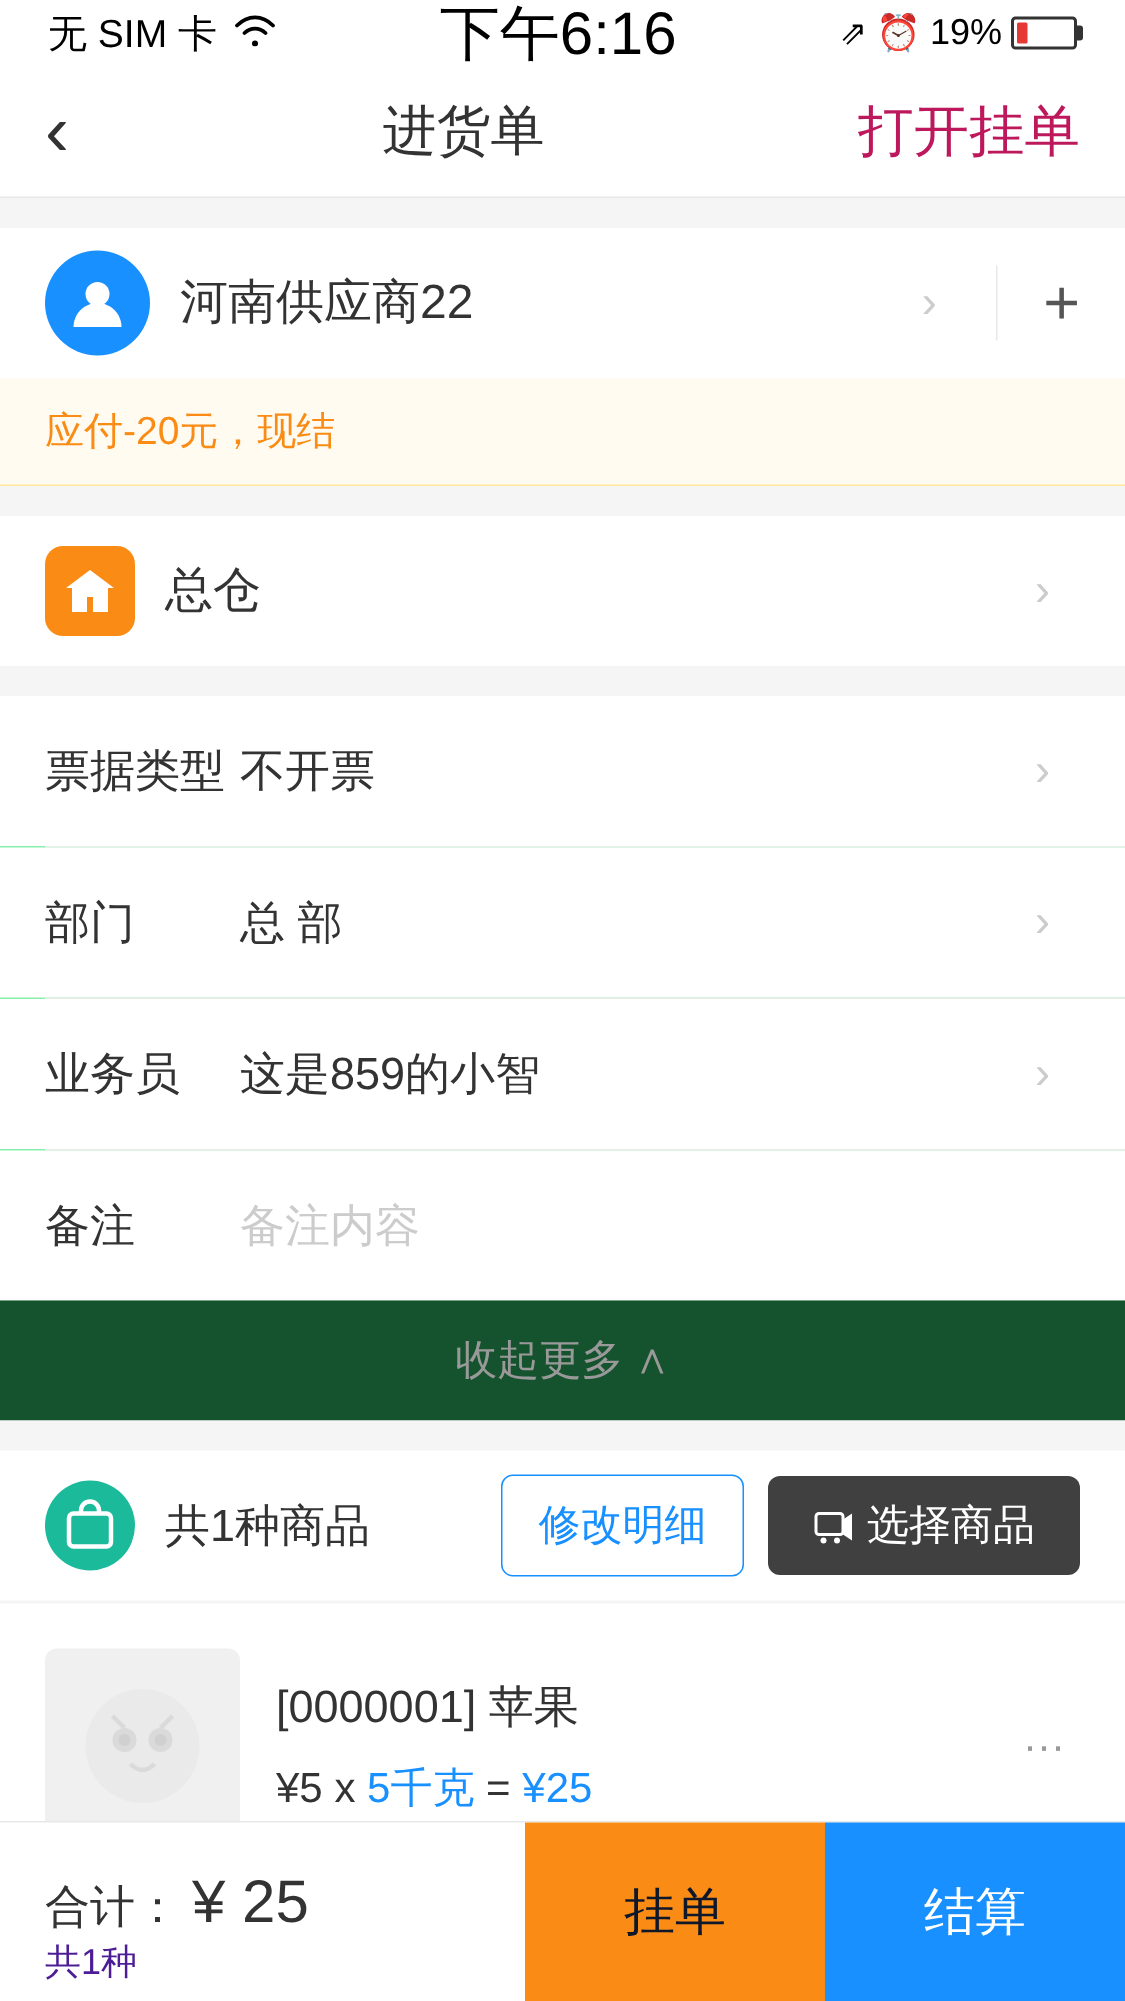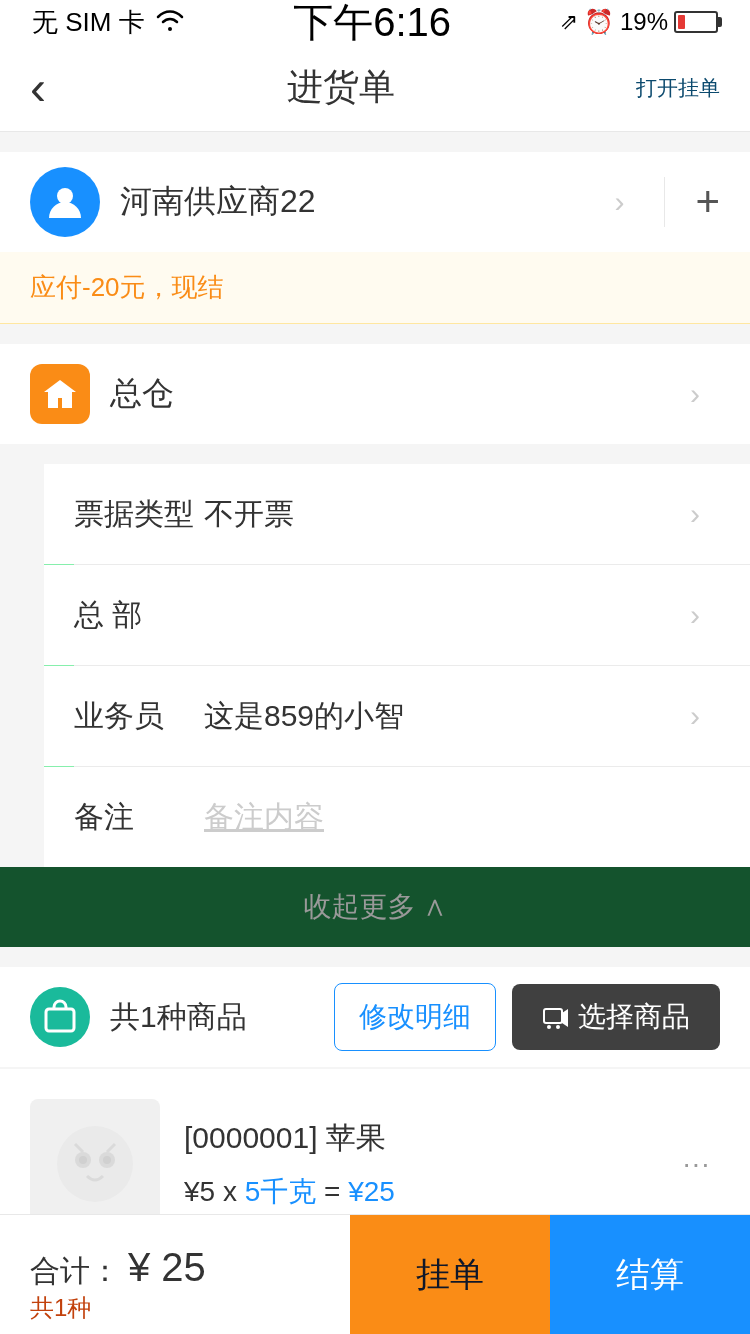--- a/index.html
+++ b/index.html
@@ -42,21 +42,21 @@
       background: #fff;
       height: 88px;
       display: flex;
       align-items: center;
       justify-content: space-between;
       padding: 0 30px;
       border-bottom: 1px solid #e8e8e8;
     }
     .nav-back { font-size: 40px; color: #333; cursor: pointer; }
     .nav-title { font-size: 36px; font-weight: 500; color: #333; }
-    .nav-action { font-size: 21px; color: #0c4a6e; cursor: pointer; }
+    .nav-action { font-size: 37px; color: #be185d; cursor: pointer; }
 
     
     .section-gap { height: 20px; background: #f5f5f5; }
     .thin-divider { height: 1px; background: #ebebeb; margin-left: 30px; }
 
     
     .supplier-row {
       background: #fff;
       display: flex;
       align-items: center;
@@ -95,31 +95,31 @@
     .warehouse-icon {
       width: 60px; height: 60px; border-radius: 12px;
       background: #fa8c16;
       display: flex; align-items: center; justify-content: center;
       margin-right: 20px; flex-shrink: 0;
     }
     .warehouse-icon svg { width: 36px; height: 36px; fill: #fff; }
     .warehouse-name { flex: 1; font-size: 32px; color: #333; }
 
     
-    .form-section { background: #86efac; margin-left: 44px; }
+    .form-section { background: #86efac; }
     .form-row {
       display: flex;
       align-items: center;
       padding: 0 30px;
       height: 100px;
       background: #fff;
     }
     .form-label { font-size: 30px; color: #333; width: 130px; flex-shrink: 0; }
     .form-value { flex: 1; font-size: 30px; color: #333; }
-    .form-placeholder { flex: 1; font-size: 30px; color: #ccc; text-decoration: underline; }
+    .form-placeholder { flex: 1; font-size: 30px; color: #ccc; }
 
     
     .collapse-row {
       background: #14532d;
       height: 80px;
       display: flex;
       align-items: center;
       justify-content: center;
       font-size: 28px;
       color: #999;
@@ -198,21 +198,21 @@
       border-top: 1px solid #e8e8e8;
     }
     .total-section {
       flex: 1;
       padding: 0 30px;
       display: flex;
       flex-direction: column;
       justify-content: center;
     }
     .total-amount { font-size: 40px; color: #333; font-weight: 500; }
-    .total-count { font-size: 24px; color: #c2410c; }
+    .total-count { font-size: 24px; color: #4c1d95; }
     .btn-hang {
       width: 200px; height: 120px;
       background: #fa8c16;
       color: #0f172a;
       font-size: 34px;
       border: none;
       cursor: pointer;
       display: flex; align-items: center; justify-content: center; margin-left: 44px;
     }
     .btn-checkout {
@@ -297,20 +297,21 @@
 <div class="section-gap"></div>
 
 <div class="form-section">
   <div class="form-row">
     <span class="form-label">票据类型</span>
     <span class="form-value">不开票</span>
     <span class="chevron">›</span>
   </div>
   <div class="thin-divider"></div>
   <div class="form-row">
+    <span class="form-label">部门</span>
     <span class="form-value">总 部</span>
     <span class="chevron">›</span>
   </div>
   <div class="thin-divider"></div>
   <div class="form-row">
     <span class="form-label">业务员</span>
     <span class="form-value">这是859的小智</span>
     <span class="chevron">›</span>
   </div>
   <div class="thin-divider"></div>

